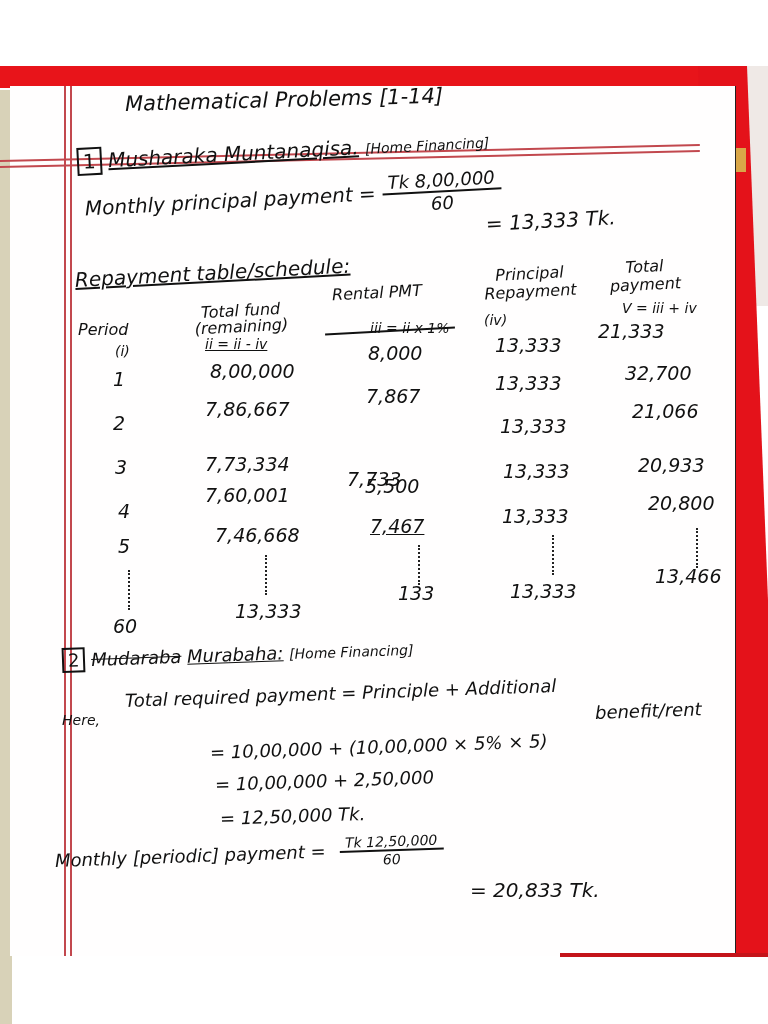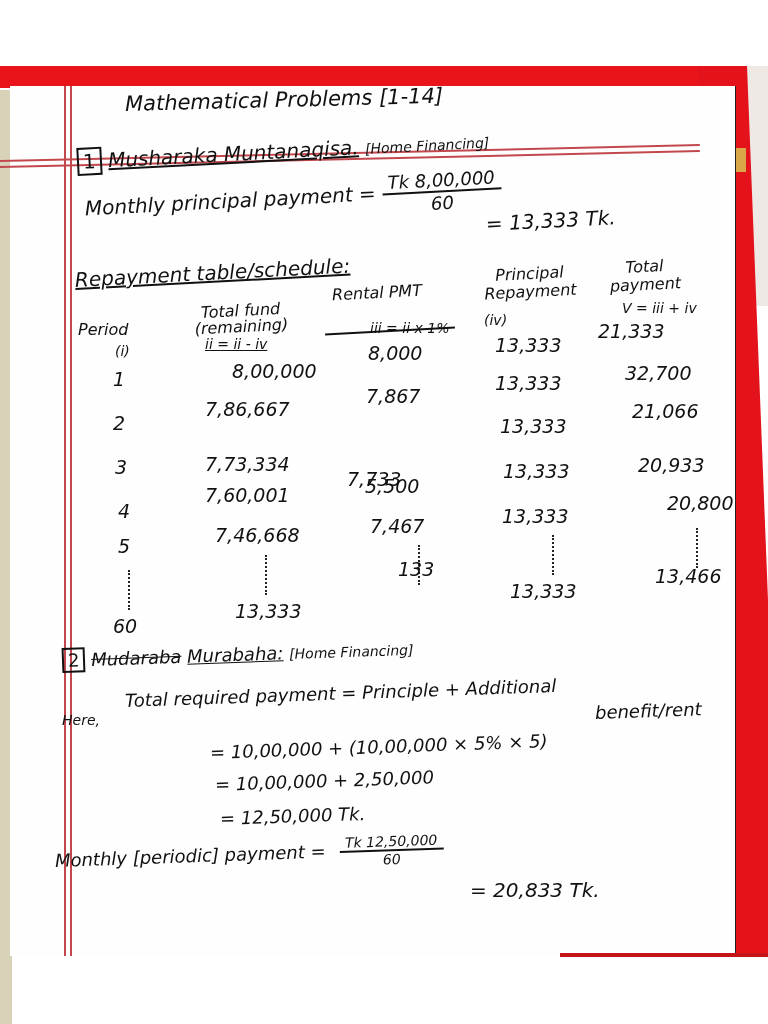--- a/index.html
+++ b/index.html
@@ -107,21 +107,21 @@
 <div class="col-sub" style="left:205px; top:336px;text-decoration:underline;">ii = ii - iv</div>
 <div class="col-head" style="left:332px; top:283px; transform:rotate(-3deg);">Rental PMT</div>
 <div class="hline" style="left:325px; top:330px; width:130px; transform:rotate(-3deg);"></div>
 <div class="col-sub" style="left:370px; top:320px;font-style:italic;">iii = ii x 1%</div>
 <div class="col-head" style="left:480px; top:265px; width:100px; white-space:normal; line-height:18px; transform:rotate(-3deg);">Principal Repayment</div>
 <div class="col-sub" style="left:484px; top:312px;">(iv)</div>
 <div class="col-head" style="left:600px; top:258px; width:90px; white-space:normal; line-height:18px; transform:rotate(-3deg);">Total payment</div>
 <div class="col-sub" style="left:622px; top:300px;">V = iii + iv</div>
 
 <div class="cell" style="left:113px; top:368px;">1</div>
-<div class="cell" style="left:210px; top:360px;margin-left:22px;">8,00,000</div>
+<div class="cell" style="left:210px; top:360px;">8,00,000</div>
 <div class="cell" style="left:368px; top:342px;">8,000</div>
 <div class="cell" style="left:495px; top:334px;">13,333</div>
 <div class="cell" style="left:598px; top:320px;">21,333</div>
 
 <div class="cell" style="left:113px; top:412px;">2</div>
 <div class="cell" style="left:205px; top:398px;">7,86,667</div>
 <div class="cell" style="left:366px; top:385px;">7,867</div>
 <div class="cell" style="left:495px; top:372px;">13,333</div>
 <div class="cell" style="left:625px; top:362px;">32,700</div>
 
@@ -132,33 +132,33 @@
 <div class="cell" style="left:632px; top:400px;">21,066</div>
 
 <div class="cell" style="left:118px; top:500px;">4</div>
 <div class="cell" style="left:205px; top:484px;">7,60,001</div>
 <div class="cell" style="left:365px; top:475px;">5,500</div>
 <div class="cell" style="left:503px; top:460px;">13,333</div>
 <div class="cell" style="left:638px; top:454px;">20,933</div>
 
 <div class="cell" style="left:118px; top:535px;">5</div>
 <div class="cell" style="left:215px; top:524px;">7,46,668</div>
-<div class="cell" style="left:370px; top:515px;">7,467</div>
+<div class="cell" style="left:370px; top:515px;text-decoration:underline;">7,467</div>
 <div class="cell" style="left:502px; top:505px;">13,333</div>
-<div class="cell" style="left:648px; top:492px;margin-left:19px;">20,800</div>
+<div class="cell" style="left:648px; top:492px;">20,800</div>
 
 <div class="dots" style="left:128px; top:570px; height:40px;"></div>
 <div class="dots" style="left:265px; top:555px; height:40px;"></div>
 <div class="dots" style="left:418px; top:545px; height:40px;"></div>
 <div class="dots" style="left:552px; top:535px; height:40px;"></div>
 <div class="dots" style="left:696px; top:528px; height:40px;"></div>
 
 <div class="cell" style="left:113px; top:615px;">60</div>
 <div class="cell" style="left:235px; top:600px;">13,333</div>
-<div class="cell" style="left:398px; top:558px;text-align:right;">133</div>
+<div class="cell" style="left:398px; top:582px;text-align:right;">133</div>
 <div class="cell" style="left:510px; top:580px;">13,333</div>
 <div class="cell" style="left:655px; top:565px;">13,466</div>
 
 <div class="hand b" style="left:62px; top:650px; transform:rotate(-2deg);">
   <span class="boxnum">2</span>
   <span class="strike ul">Mudaraba</span>
   <span class="ul">Murabaha:</span>
   <span class="s">[Home Financing]</span>
 </div>
 

